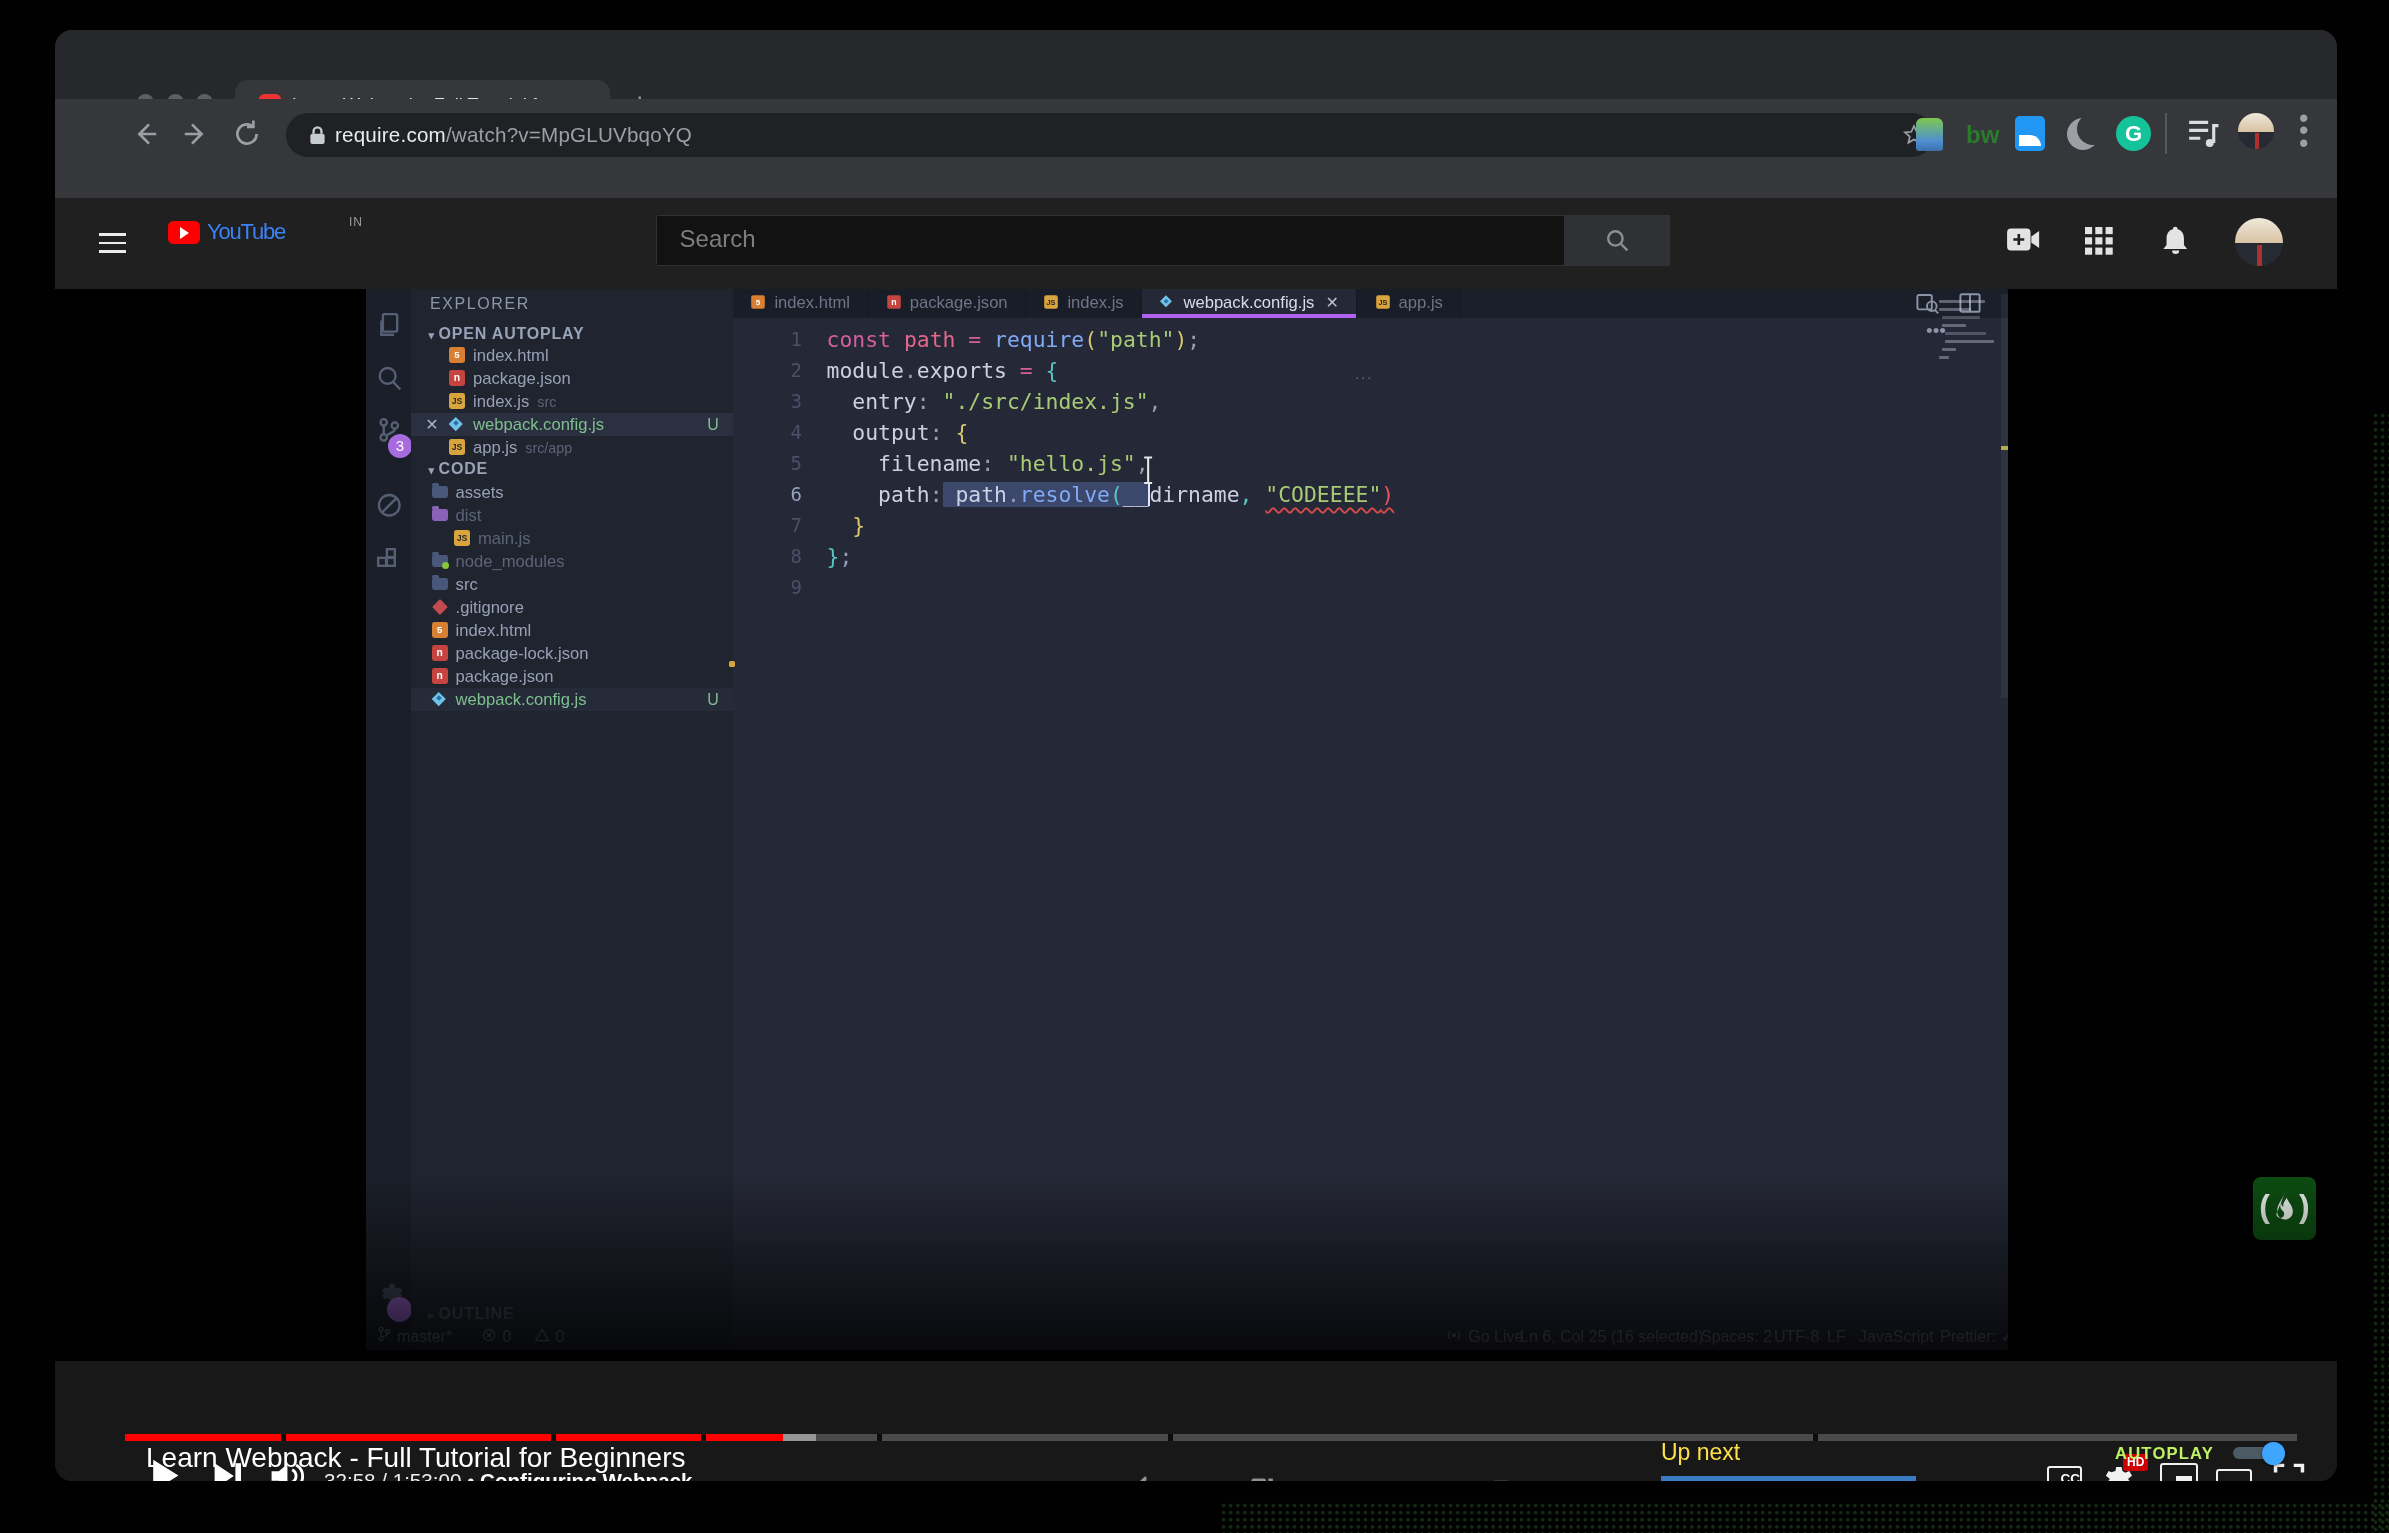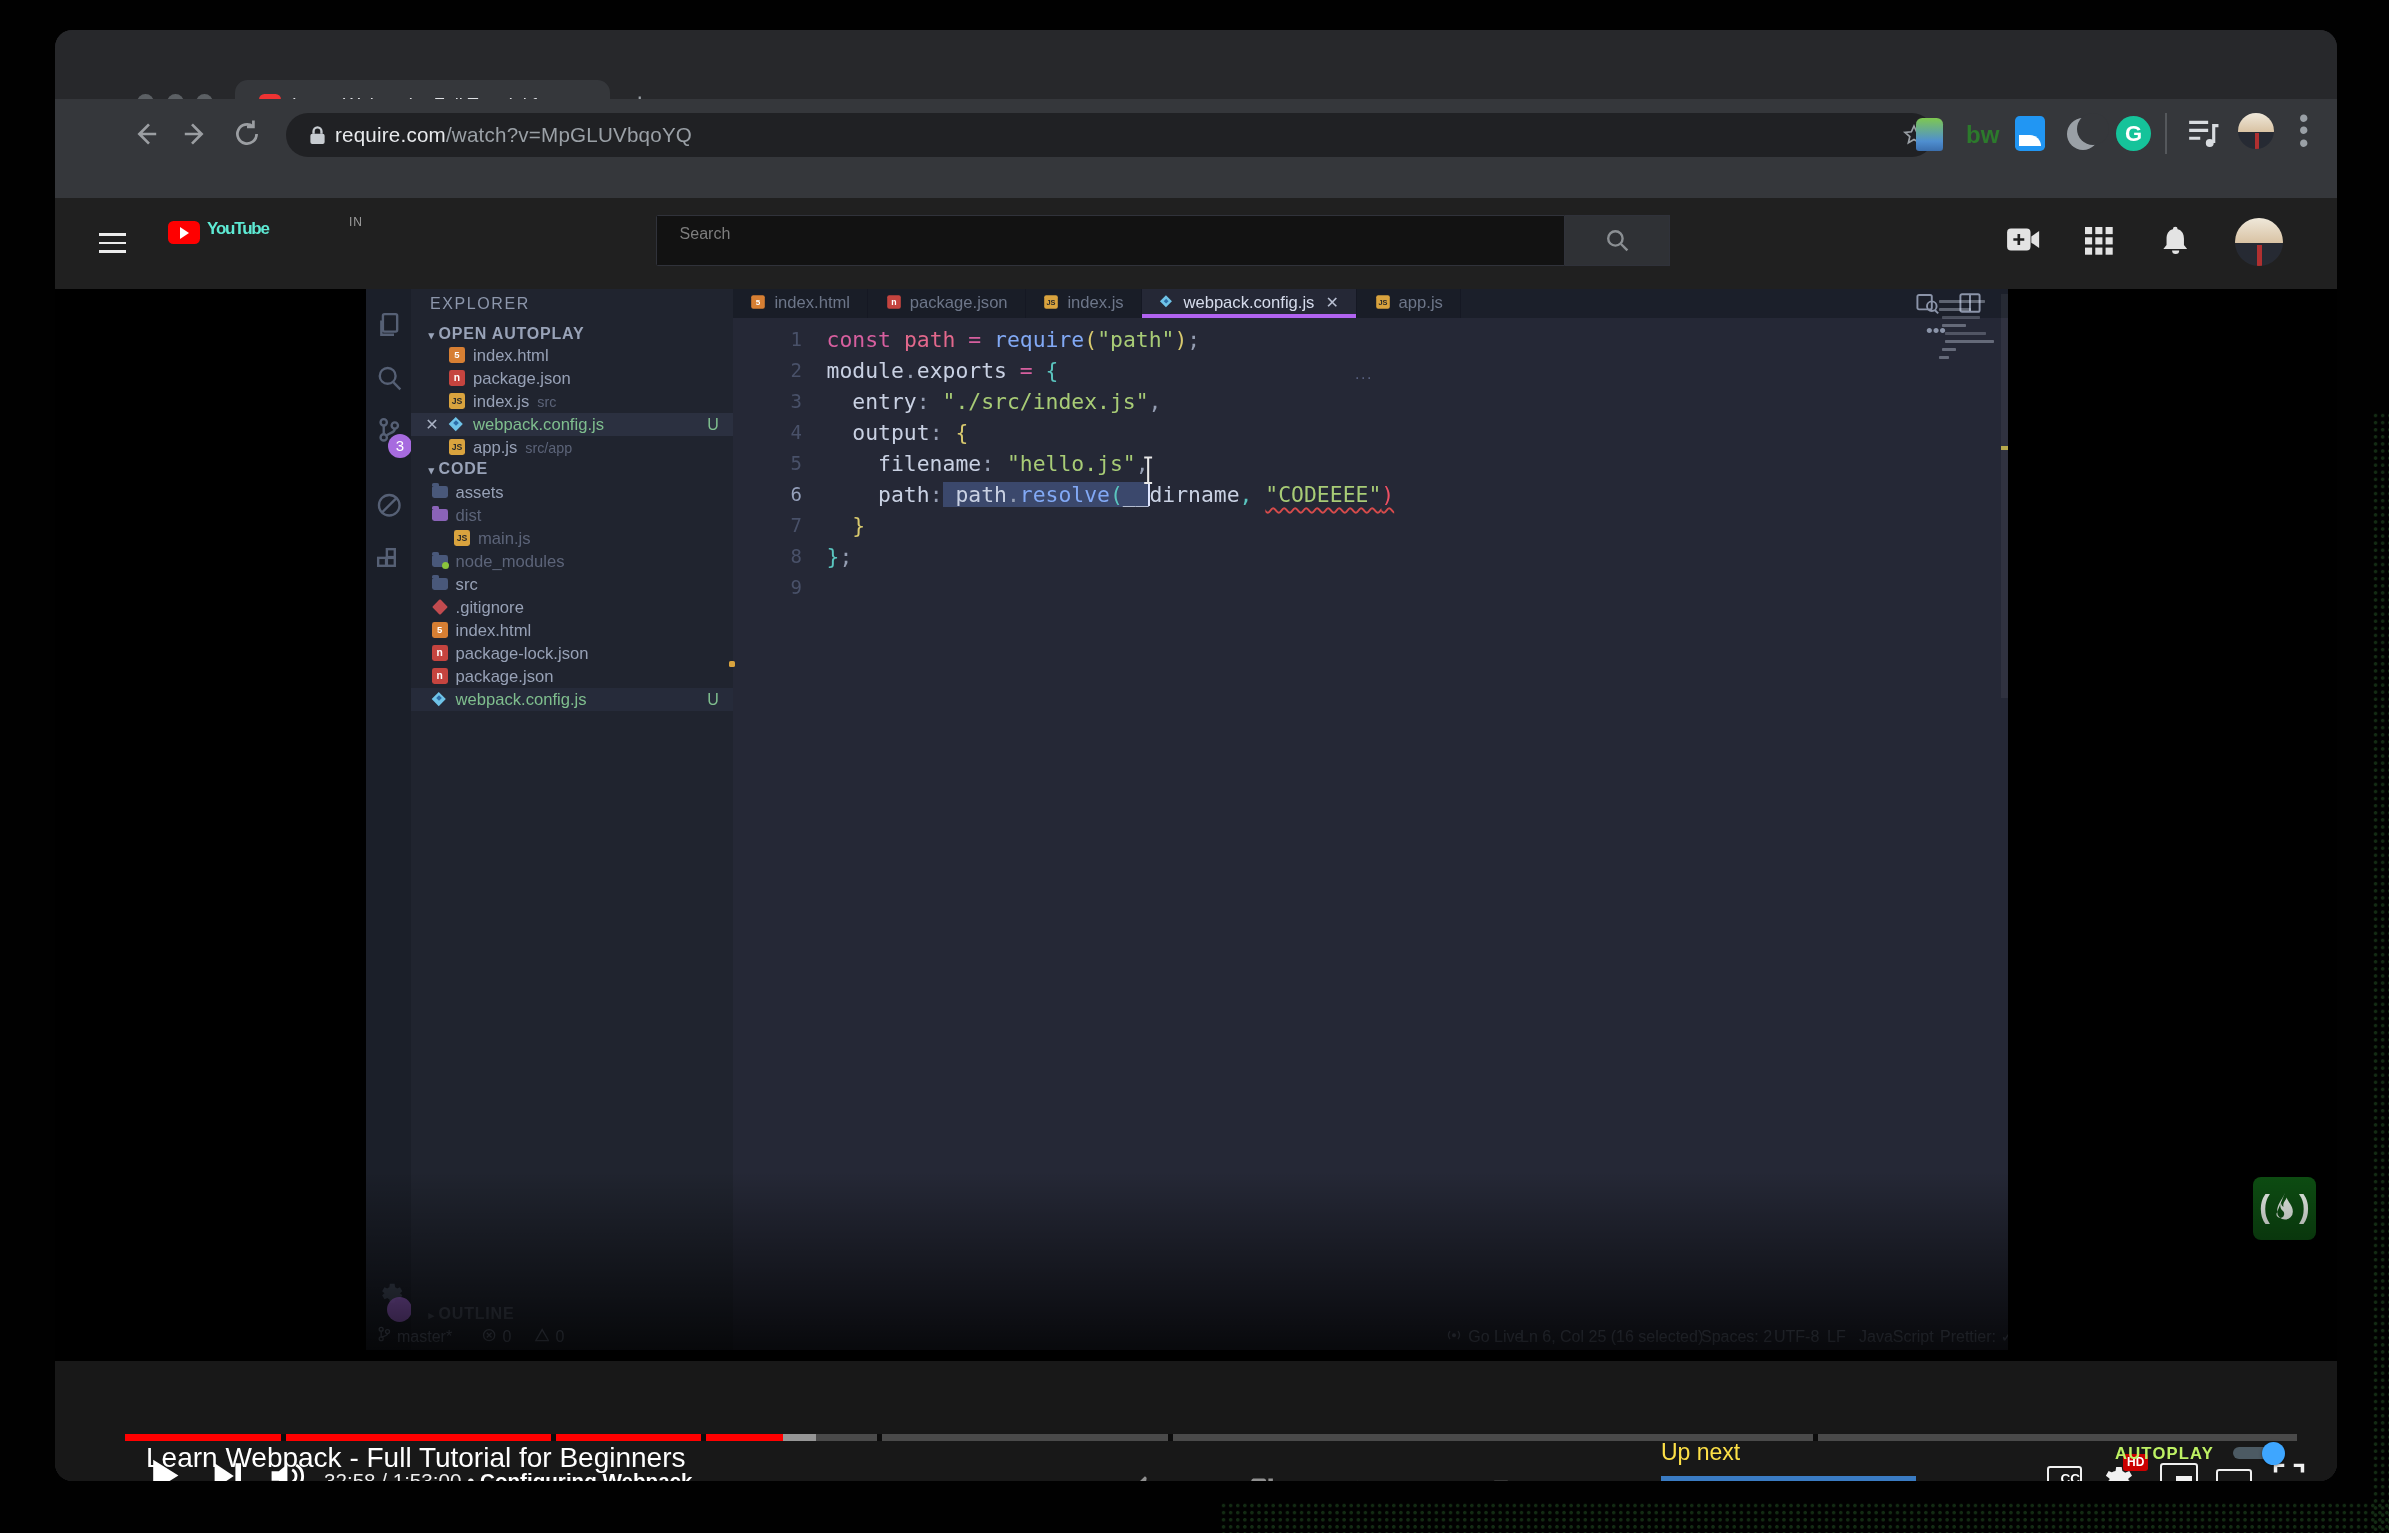--- a/index.html
+++ b/index.html
@@ -23,24 +23,24 @@
   .navic{top:19px;width:32px;height:32px;color:#9b9ea2;}
   #urlpill{left:231px;top:13.5px;width:1648px;height:44px;border-radius:22px;background:#202124;}
   #urlpill .host{color:#e8eaed}#urlpill .path{color:#9aa0a6}
   #url{left:49px;top:10.3px;font-size:20.6px;letter-spacing:0.2px;white-space:nowrap;}
   
   #page{left:0;top:168px;width:2282px;height:1314px;background:#181818;}
   #ythead{left:0;top:0;width:100%;height:91px;background:#202020;}
   .bar{position:absolute;width:27px;height:2.8px;background:#ececec;}
   #ytlogo .box{left:0;top:0;width:32px;height:23px;background:#f00;border-radius:5.5px;}
   #ytlogo .box:after{content:"";position:absolute;left:12px;top:5.5px;border-left:9.5px solid #fff;border-top:6px solid transparent;border-bottom:6px solid transparent;}
-  #ytlogo .word{left:39px;top:-2.4px;font-size:17px;font-weight:bold;color:#5eead4;letter-spacing:-1.2px;}
+  #ytlogo .word{left:39px;top:-2.4px;font-size:22px;font-weight:normal;color:#3b82f6;letter-spacing:-1.2px;}
   #ytlogo .cc{left:181px;top:-6.3px;font-size:12px;color:#9e9e9e;letter-spacing:0.8px;}
   #srch{left:601px;top:16.6px;width:909px;height:51px;background:#121212;border:1.6px solid #30323a;border-radius:1.6px 0 0 1.6px;box-sizing:border-box;}
-  #srch input{position:absolute;left:20.6px;top:8px;width:792px;background:transparent;border:0;outline:0;color:#f0abfc;font-size:16px;font-family:"Liberation Sans",sans-serif;}
+  #srch input{position:absolute;left:20.6px;top:8px;width:792px;background:transparent;border:0;outline:0;color:#f0abfc;font-size:24px;font-family:"Liberation Sans",sans-serif;}
   #srch input::placeholder{color:#7e7e7e;}
   #srchbtn{left:1510px;top:16.6px;width:105px;height:51px;background:#2f3135;border:1.6px solid #30323a;border-left:0;box-sizing:border-box;}
   .hicon{color:#e3e3e3;}
   
   #player{left:0;top:91px;width:2282px;height:1072px;background:#000;}
   #vscode{left:311px;top:0px;width:1642px;height:1061px;background:#252836;overflow:hidden;}
   #actbar{left:0;top:0;width:45px;height:100%;background:#1b1f29;}
   .aicon{left:8.7px;width:28.5px;height:28.5px;color:#566075;}
   #scmbadge{left:22px;top:410px;width:24px;height:24px;border-radius:50%;background:#a76bdf;color:#fff;font-size:15px;text-align:center;line-height:24px;}
   #sidebar{left:45px;top:0;width:322px;height:100%;background:#20242f;}

